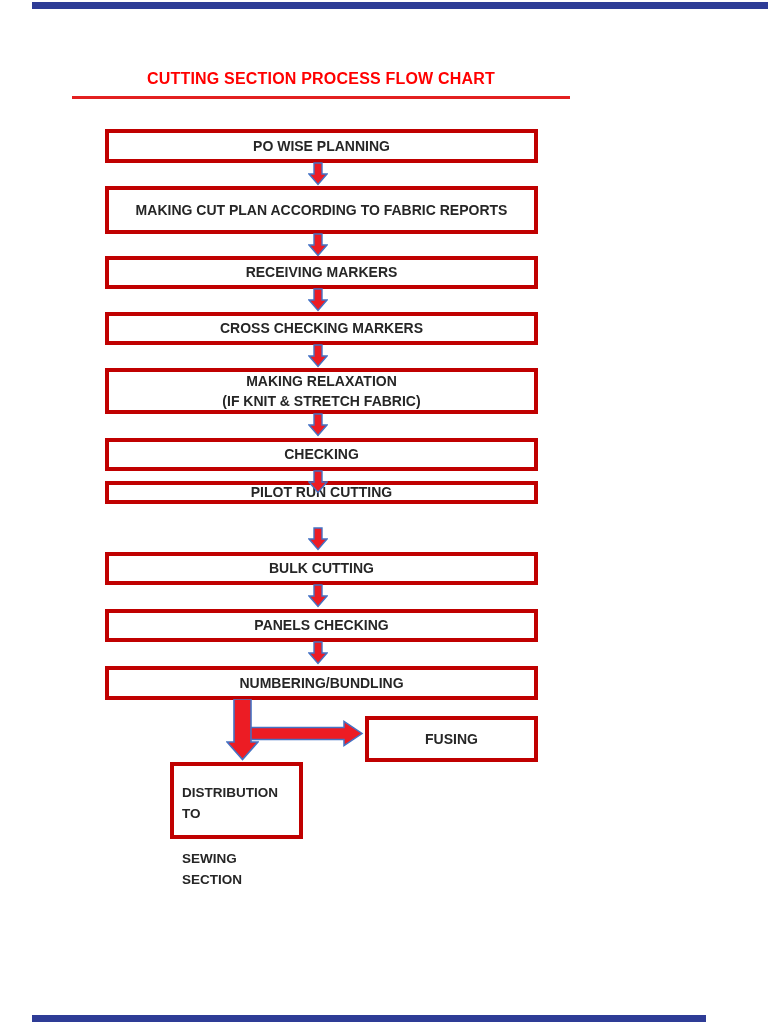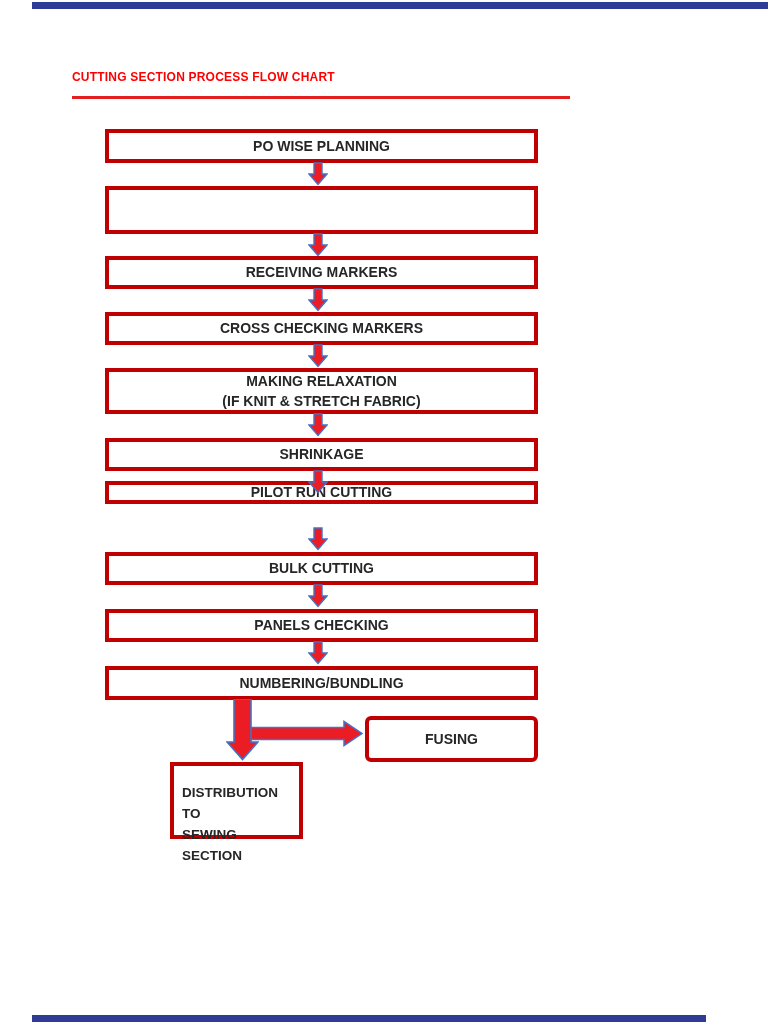--- a/index.html
+++ b/index.html
@@ -14,22 +14,22 @@
     position: absolute;
     height: 7px;
     background: #2e3c96;
   }
   .edge-bar.top { left: 32px; top: 2px; width: 736px; }
   .edge-bar.bottom { left: 32px; top: 1015px; width: 674px; }
 
   .title {
     position: absolute;
     left: 72px; top: 70px; width: 498px;
-    text-align: left;
-    font-size: 12px;
+    text-align: center;
+    font-size: 16px;
     font-weight: bold;
     letter-spacing: 0.2px;
     color: #ff0000;
   }
   .title-underline {
     position: absolute;
     left: 72px; top: 96px; width: 498px; height: 3px;
     background: #e32020;
   }
 
@@ -46,57 +46,59 @@
     flex-direction: column;
     align-items: center;
     justify-content: center;
     text-align: center;
     line-height: 1.45;
   }
   .box span { display: block; }
 
   .arrow { position: absolute; }
 
-  .box.fusing   { left: 365px; top: 716px; width: 173px; height: 46px; border-radius: 6px; }
+  .box.fusing   { left: 365px; top: 716px; width: 173px; height: 46px; }
   .box.dist {
     left: 170px; top: 762px; width: 133px; height: 77px;
     align-items: flex-start;
     justify-content: flex-start;
     text-align: left;
     padding: 17px 4px 0 8px;
     font-size: 13.5px;
     line-height: 1.55;
+    gap: 24px;
   }
 </style>
 </head>
 <body>
 
 <div class="edge-bar top"></div>
 <div class="edge-bar bottom"></div>
 
 <h1 class="title">CUTTING SECTION PROCESS FLOW CHART</h1>
 <div class="title-underline"></div>
 
 <div class="box" style="top:129px;height:34px">
   <span>PO WISE PLANNING</span>
 </div>
 <div class="box" style="top:186px;height:48px">
+  <span>MAKING CUT PLAN ACCORDING TO FABRIC REPORTS</span>
 </div>
 <div class="box" style="top:256px;height:33px">
   <span>RECEIVING MARKERS</span>
 </div>
 <div class="box" style="top:312px;height:33px">
   <span>CROSS CHECKING MARKERS</span>
 </div>
 <div class="box" style="top:368px;height:46px">
   <span>MAKING RELAXATION</span>
   <span>(IF KNIT &amp; STRETCH FABRIC)</span>
 </div>
 <div class="box" style="top:438px;height:33px">
-  <span>SHRINKAGE</span>
+  <span>CHECKING</span>
 </div>
 <div class="box" style="top:481px;height:23px">
   <span>PILOT RUN CUTTING</span>
 </div>
 <div class="box" style="top:552px;height:33px">
   <span>BULK CUTTING</span>
 </div>
 <div class="box" style="top:609px;height:33px">
   <span>PANELS CHECKING</span>
 </div>

